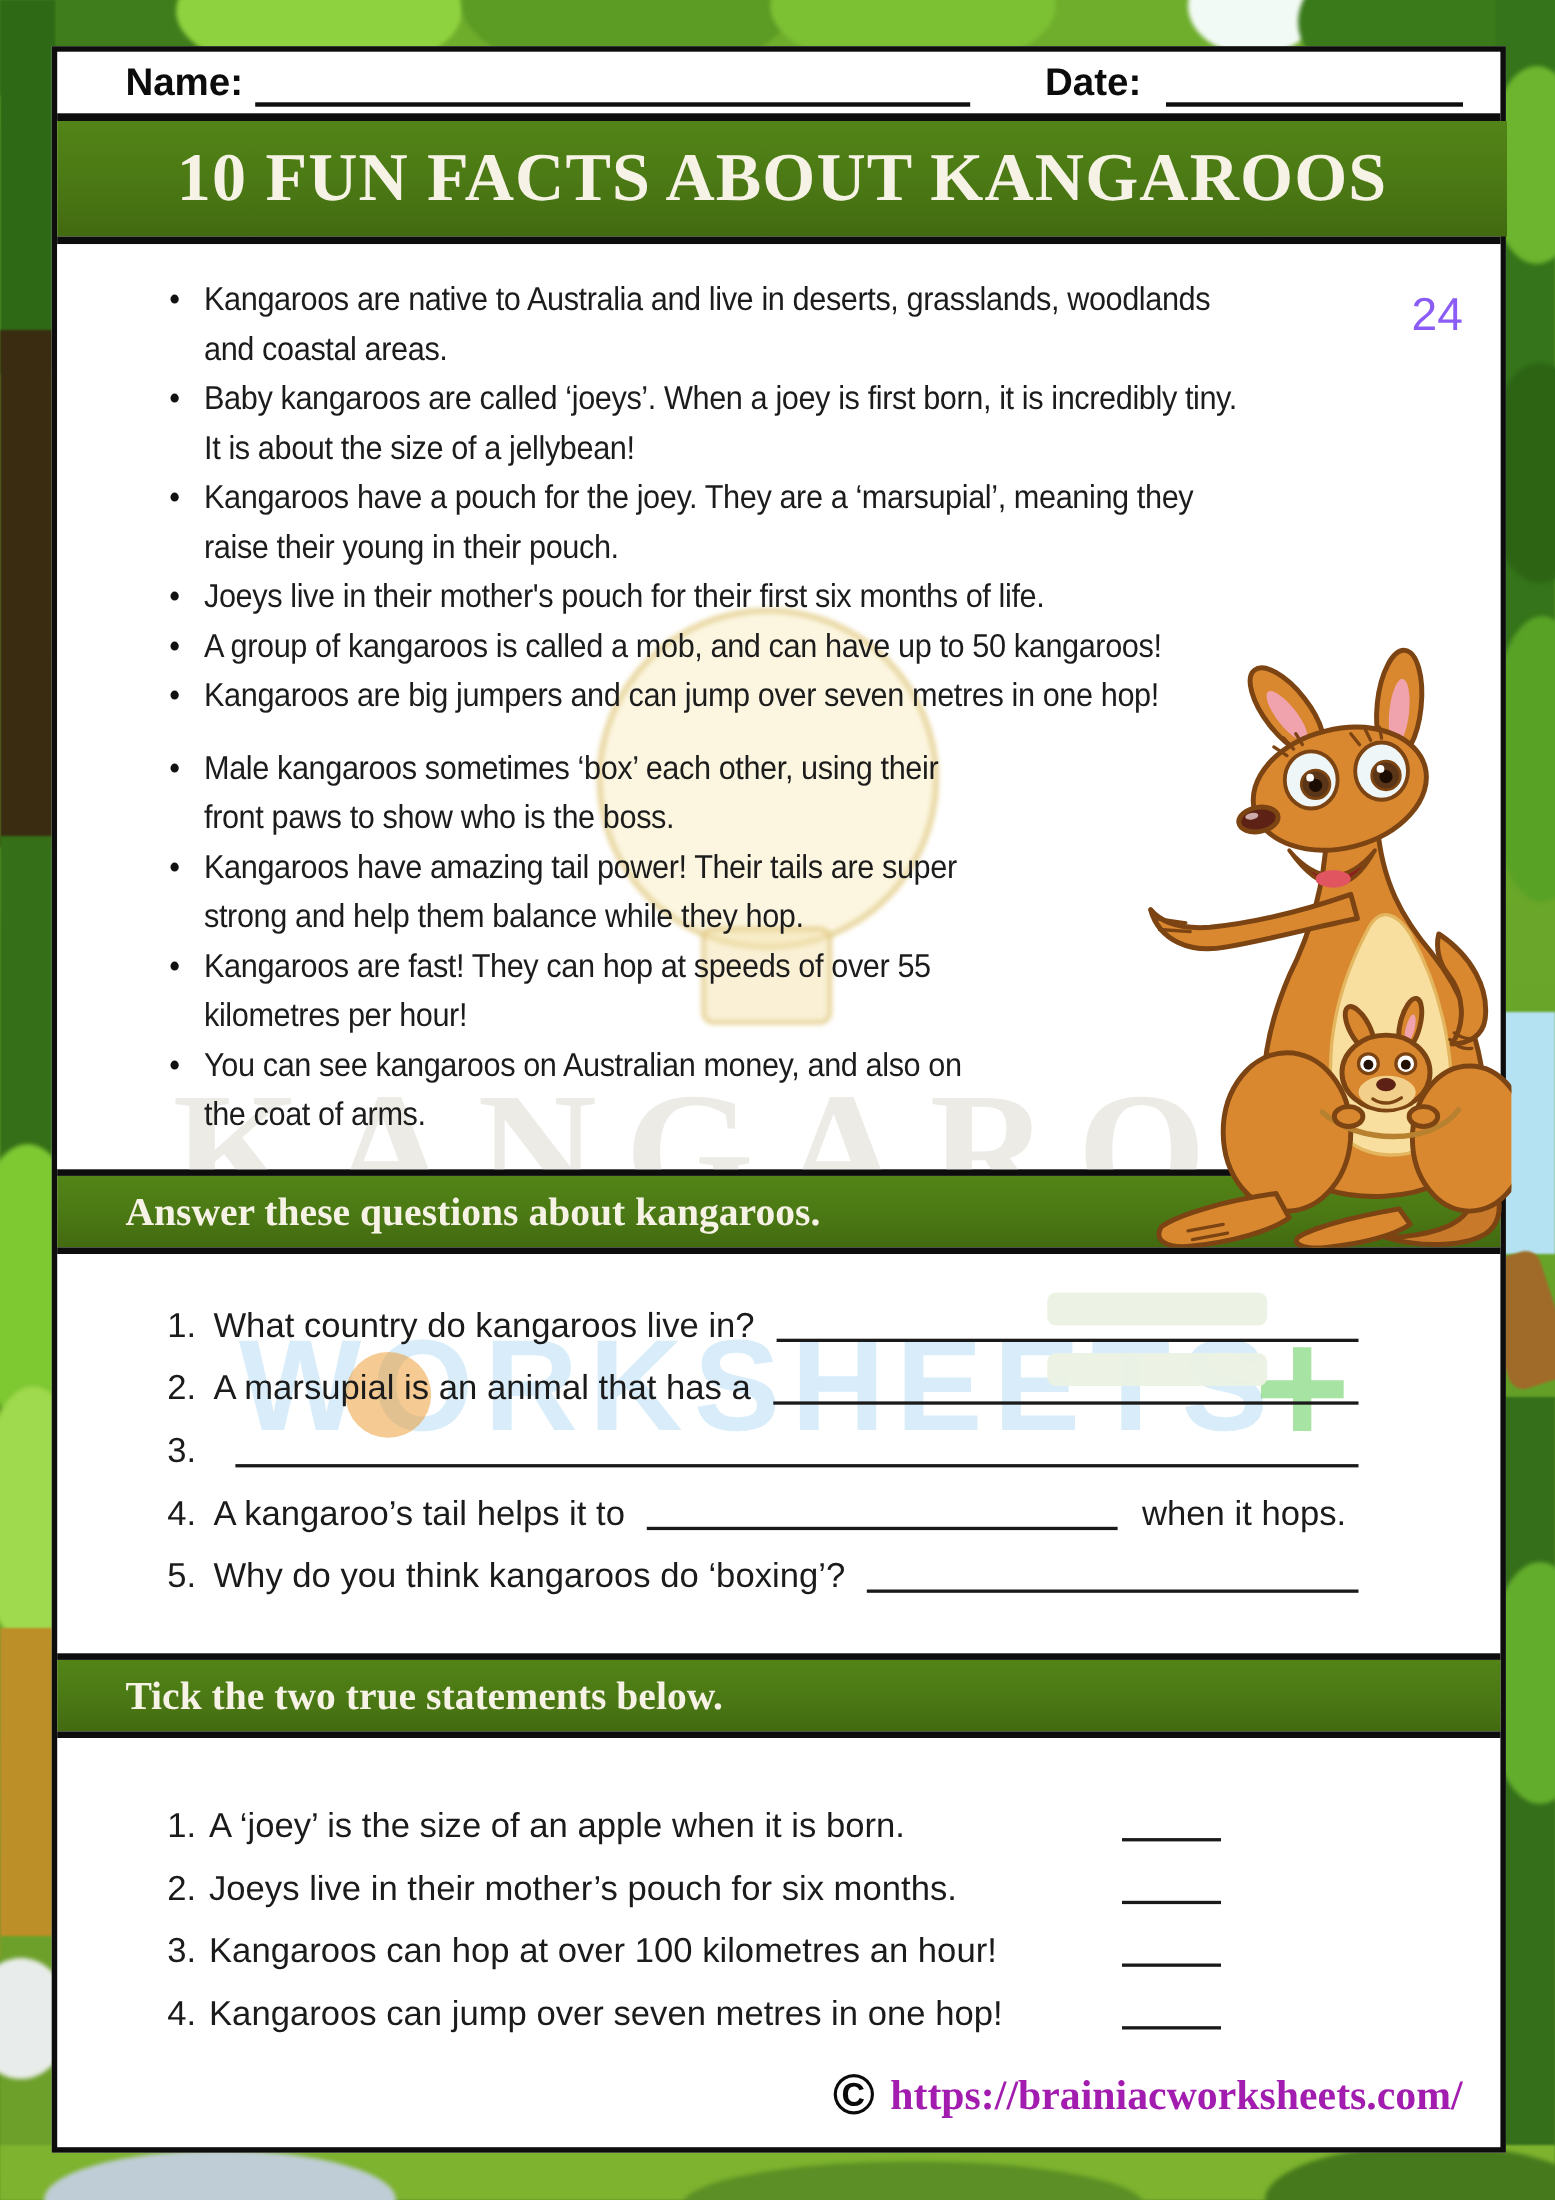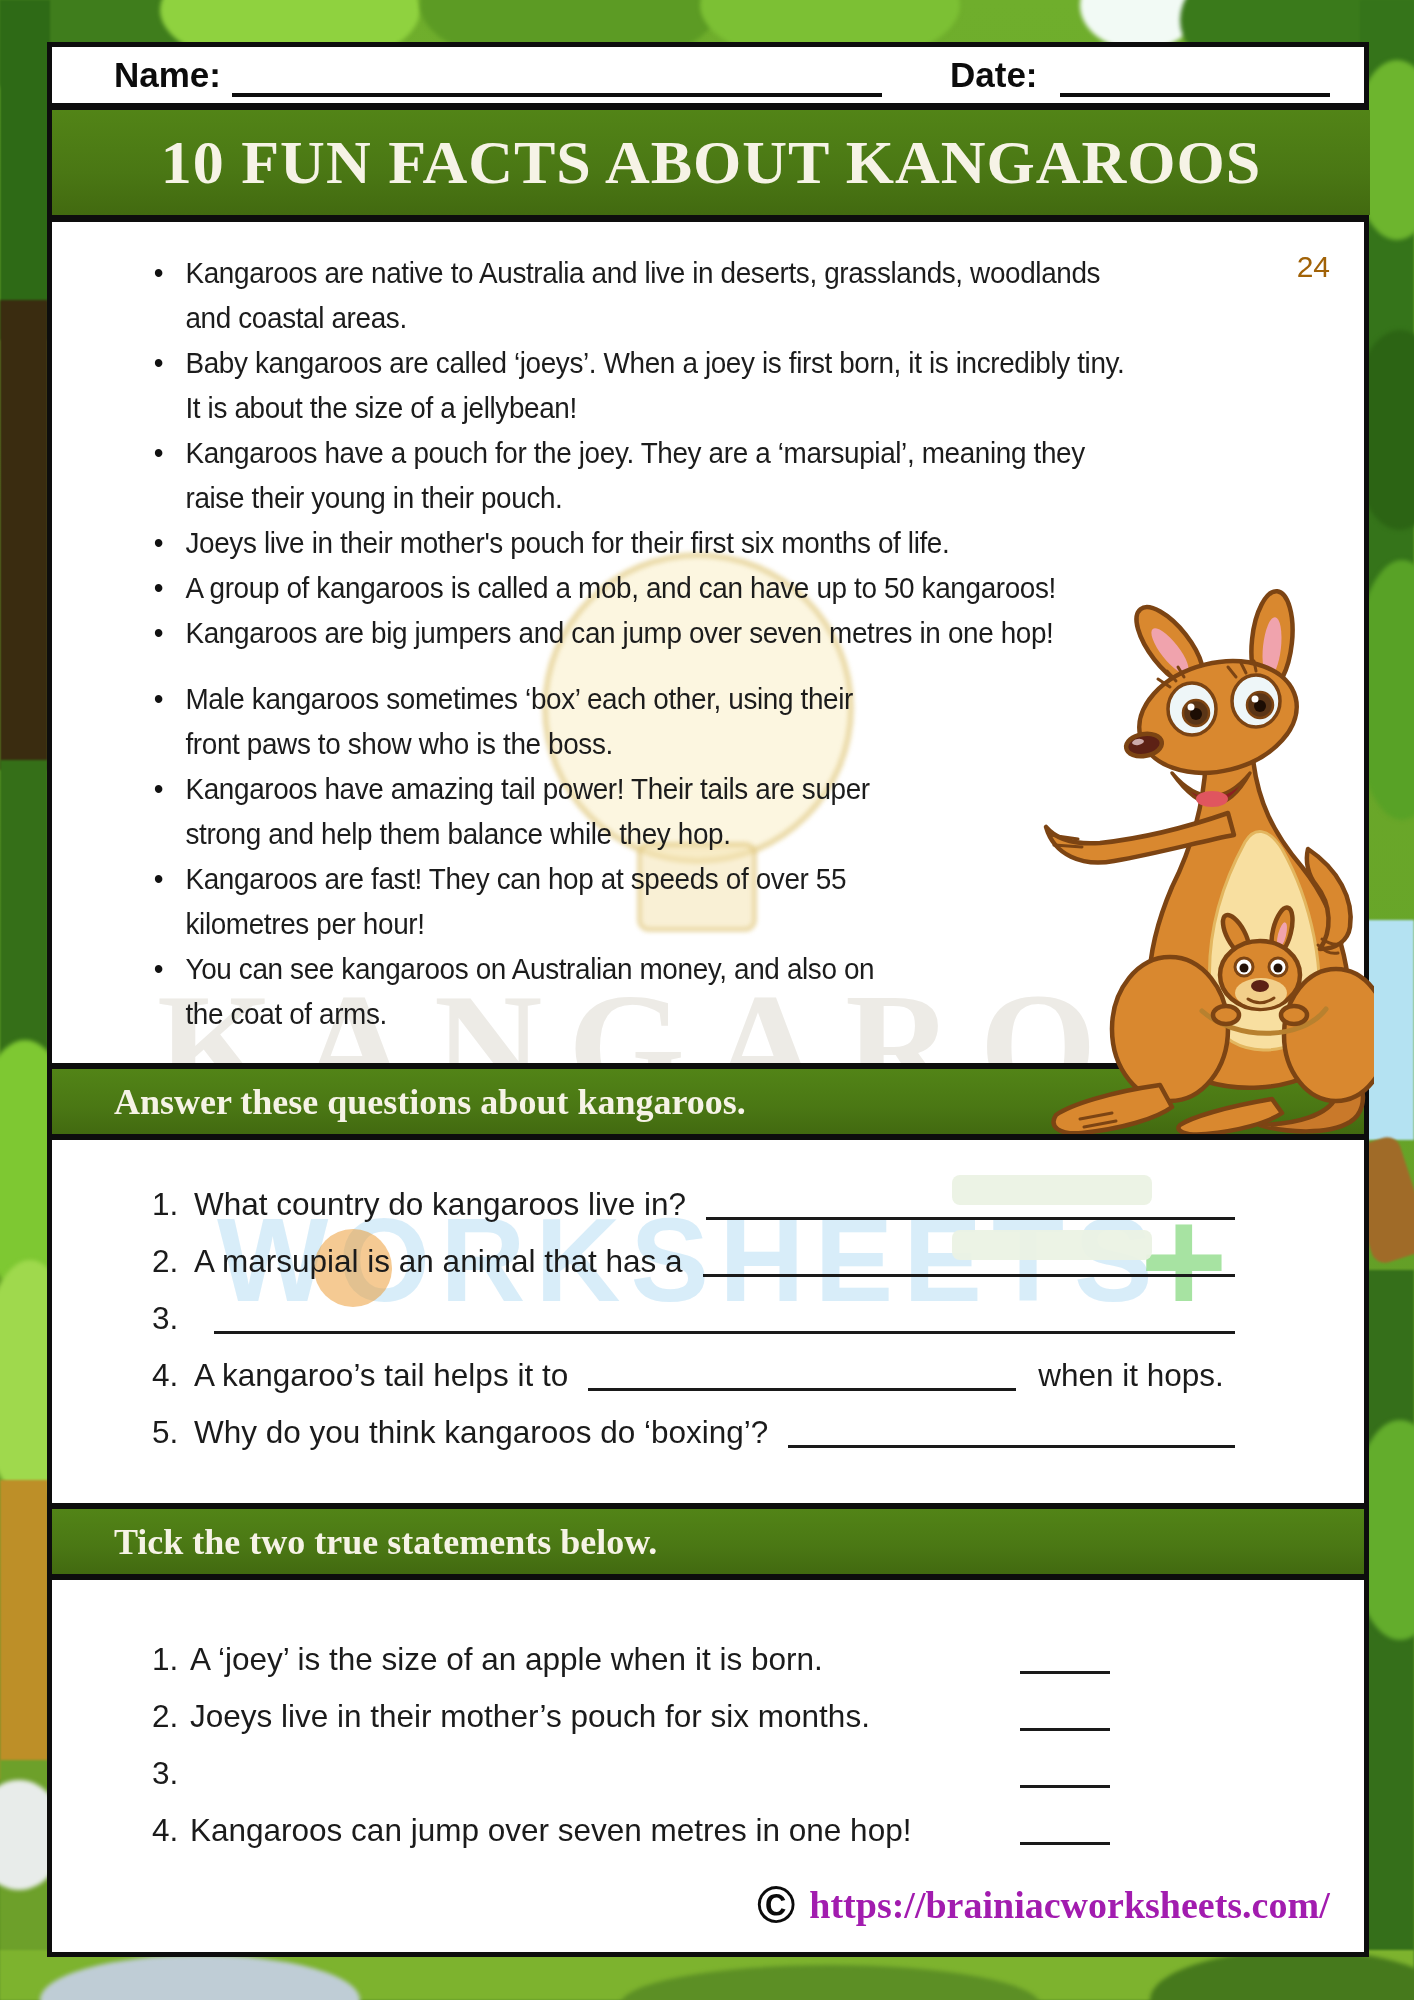--- a/index.html
+++ b/index.html
@@ -19,21 +19,21 @@
   .sep{left:0;width:1312px;height:7px;background:#0d0d0d;}
   .banner{left:0;width:1318px;background:linear-gradient(180deg,#528417 0%,#4a7714 60%,#426a10 100%);
           color:#f6f3e6;font-family:"Liberation Serif",serif;font-weight:700;}
   .title-banner{top:63px;height:105px;display:flex;align-items:center;justify-content:center;
           font-size:62px;letter-spacing:1px;}
   .section-banner{height:65px;border-top:6px solid #0d0d0d;border-bottom:6px solid #0d0d0d;
           display:flex;align-items:center;padding-left:62px;width:1250px;font-size:36px;}
   
   .facts-section{left:0;top:175px;width:1312px;height:841px;overflow:hidden;background:#ffffff;}
   .facts-section > *{position:absolute;}
-  .wm-24{right:34px;top:28px;font-size:30px;color:#a16207;z-index:1;}
+  .wm-24{right:34px;top:40px;font-size:42px;color:#8b5cf6;z-index:1;}
   .wm-bulb{left:490px;top:330px;width:300px;height:300px;border-radius:50%;
            background:rgba(250,238,198,.55);border:6px solid rgba(216,186,104,.45);
            filter:blur(2px);z-index:0;}
   .wm-bulb-base{left:585px;top:620px;width:110px;height:80px;border-radius:12px;
            background:rgba(244,228,178,.55);border:5px solid rgba(216,186,104,.4);
            filter:blur(2px);z-index:0;}
   .wm-brainiac{left:105px;top:738px;font-family:"Liberation Serif",serif;font-weight:700;
            font-size:150px;color:#edebe6;letter-spacing:26px;z-index:1;white-space:nowrap;}
   .facts{left:100px;top:28px;margin:0;padding:0;list-style:none;z-index:2;
          transform:scaleX(.93);transform-origin:left top;}
@@ -262,20 +262,21 @@
         <span class="s-blank"></span>
       </div>
       <div class="s-row">
         <span class="s-num">2.</span>
         <span class="s-text">Joeys live in their mother’s pouch for six months.</span>
         <span class="s-spacer"></span>
         <span class="s-blank"></span>
       </div>
       <div class="s-row">
         <span class="s-num">3.</span>
+        <span class="s-text">Kangaroos can hop at over 100 kilometres an hour!</span>
         <span class="s-spacer"></span>
         <span class="s-blank"></span>
       </div>
       <div class="s-row">
         <span class="s-num">4.</span>
         <span class="s-text">Kangaroos can jump over seven metres in one hop!</span>
         <span class="s-spacer"></span>
         <span class="s-blank"></span>
       </div>
     </div>

